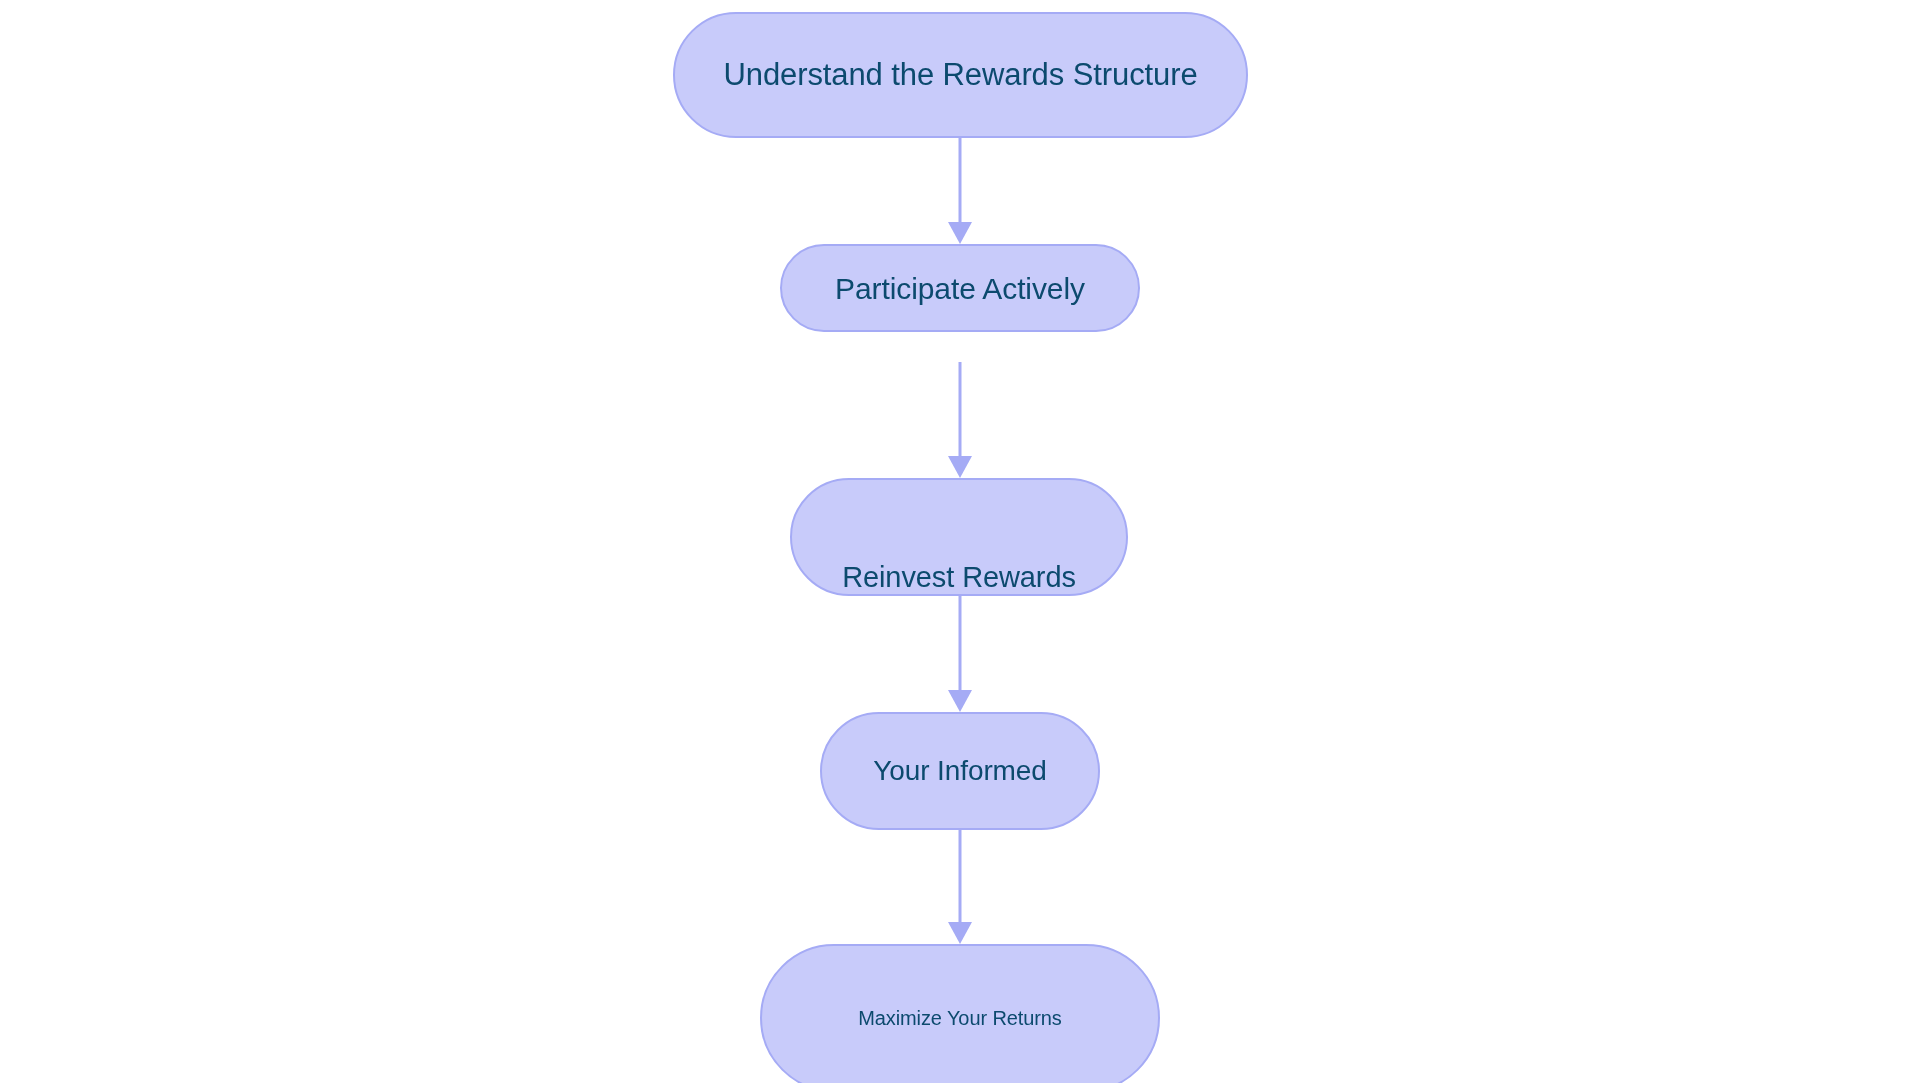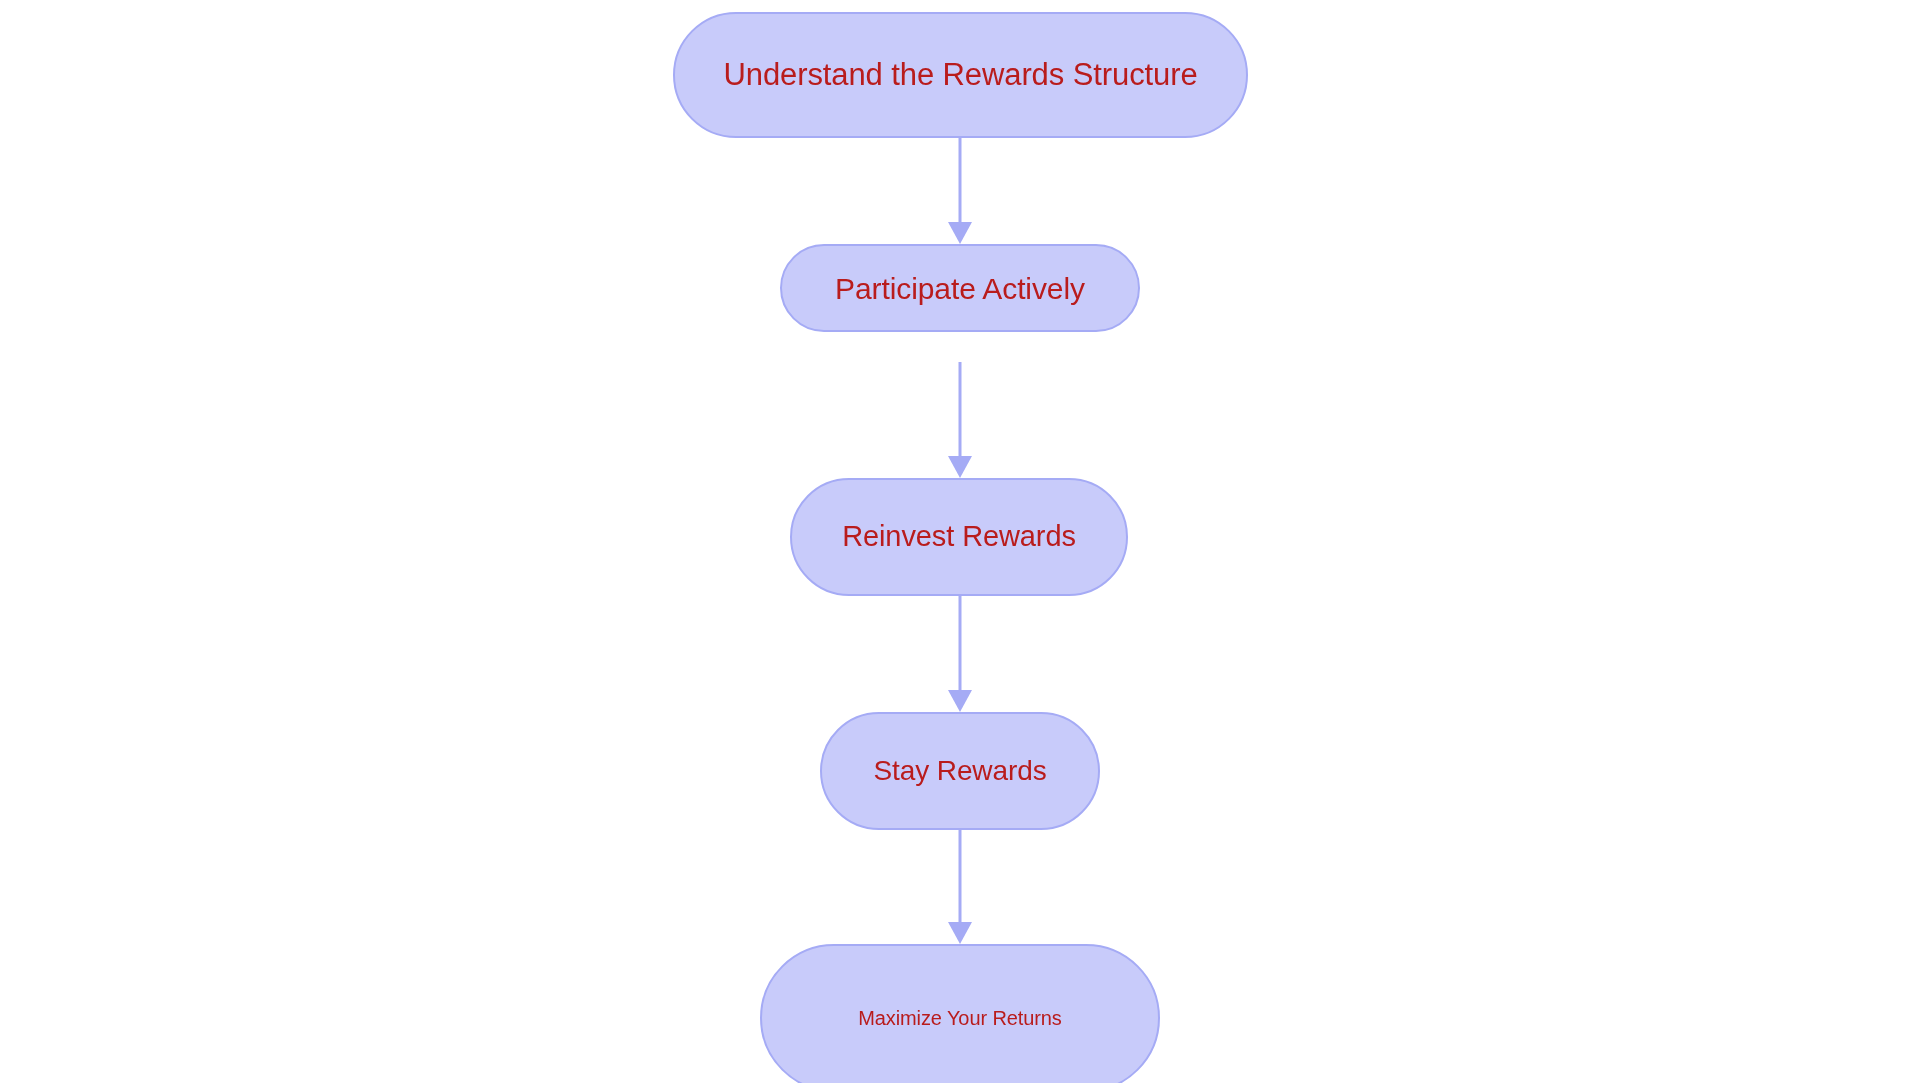--- a/index.html
+++ b/index.html
@@ -30,34 +30,34 @@
   }
   .node {
     position: absolute;
     box-sizing: border-box;
     display: flex;
     align-items: center;
     justify-content: center;
     background: #c8cbfa;
     border: 2px solid #a5abf5;
     border-radius: 999px;
-    color: #b91c1c;
+    color: #0c4a6e;
     text-align: center;
     line-height: 1.1;
     white-space: nowrap;
     letter-spacing: -0.1px;
   }
   .node-label {
     display: block;
     padding: 0 18px;
   }
   
   .node-1 { left: 673px; top: 12px;  width: 575px; height: 126px; font-size: 31px; }
   .node-2 { left: 780px; top: 244px; width: 360px; height: 88px; font-size: 30px; }
-  .node-3 { left: 790px; top: 478px; width: 338px; height: 118px; font-size: 29px; }
+  .node-3 { left: 790px; top: 478px; width: 338px; height: 118px; font-size: 29px; align-items: flex-end; }
   .node-4 { left: 820px; top: 712px; width: 280px; height: 118px; font-size: 28px; }
   .node-5 { left: 760px; top: 944px; width: 400px; height: 148px; font-size: 20px; }
 </style>
 </head>
 <body>
 
 <div id="flow-canvas">
 
   <svg class="edge-layer" viewBox="0 0 1920 1083" width="1920" height="1083" xmlns="http://www.w3.org/2000/svg">
 
@@ -88,20 +88,20 @@
 
   <div class="node node-2">
     <span class="node-label">Participate Actively</span>
   </div>
 
   <div class="node node-3">
     <span class="node-label">Reinvest Rewards</span>
   </div>
 
   <div class="node node-4">
-    <span class="node-label">Stay Rewards</span>
+    <span class="node-label">Your Informed</span>
   </div>
 
   <div class="node node-5">
     <span class="node-label">Maximize Your Returns</span>
   </div>
 
 </div>
 
 </body></html>

